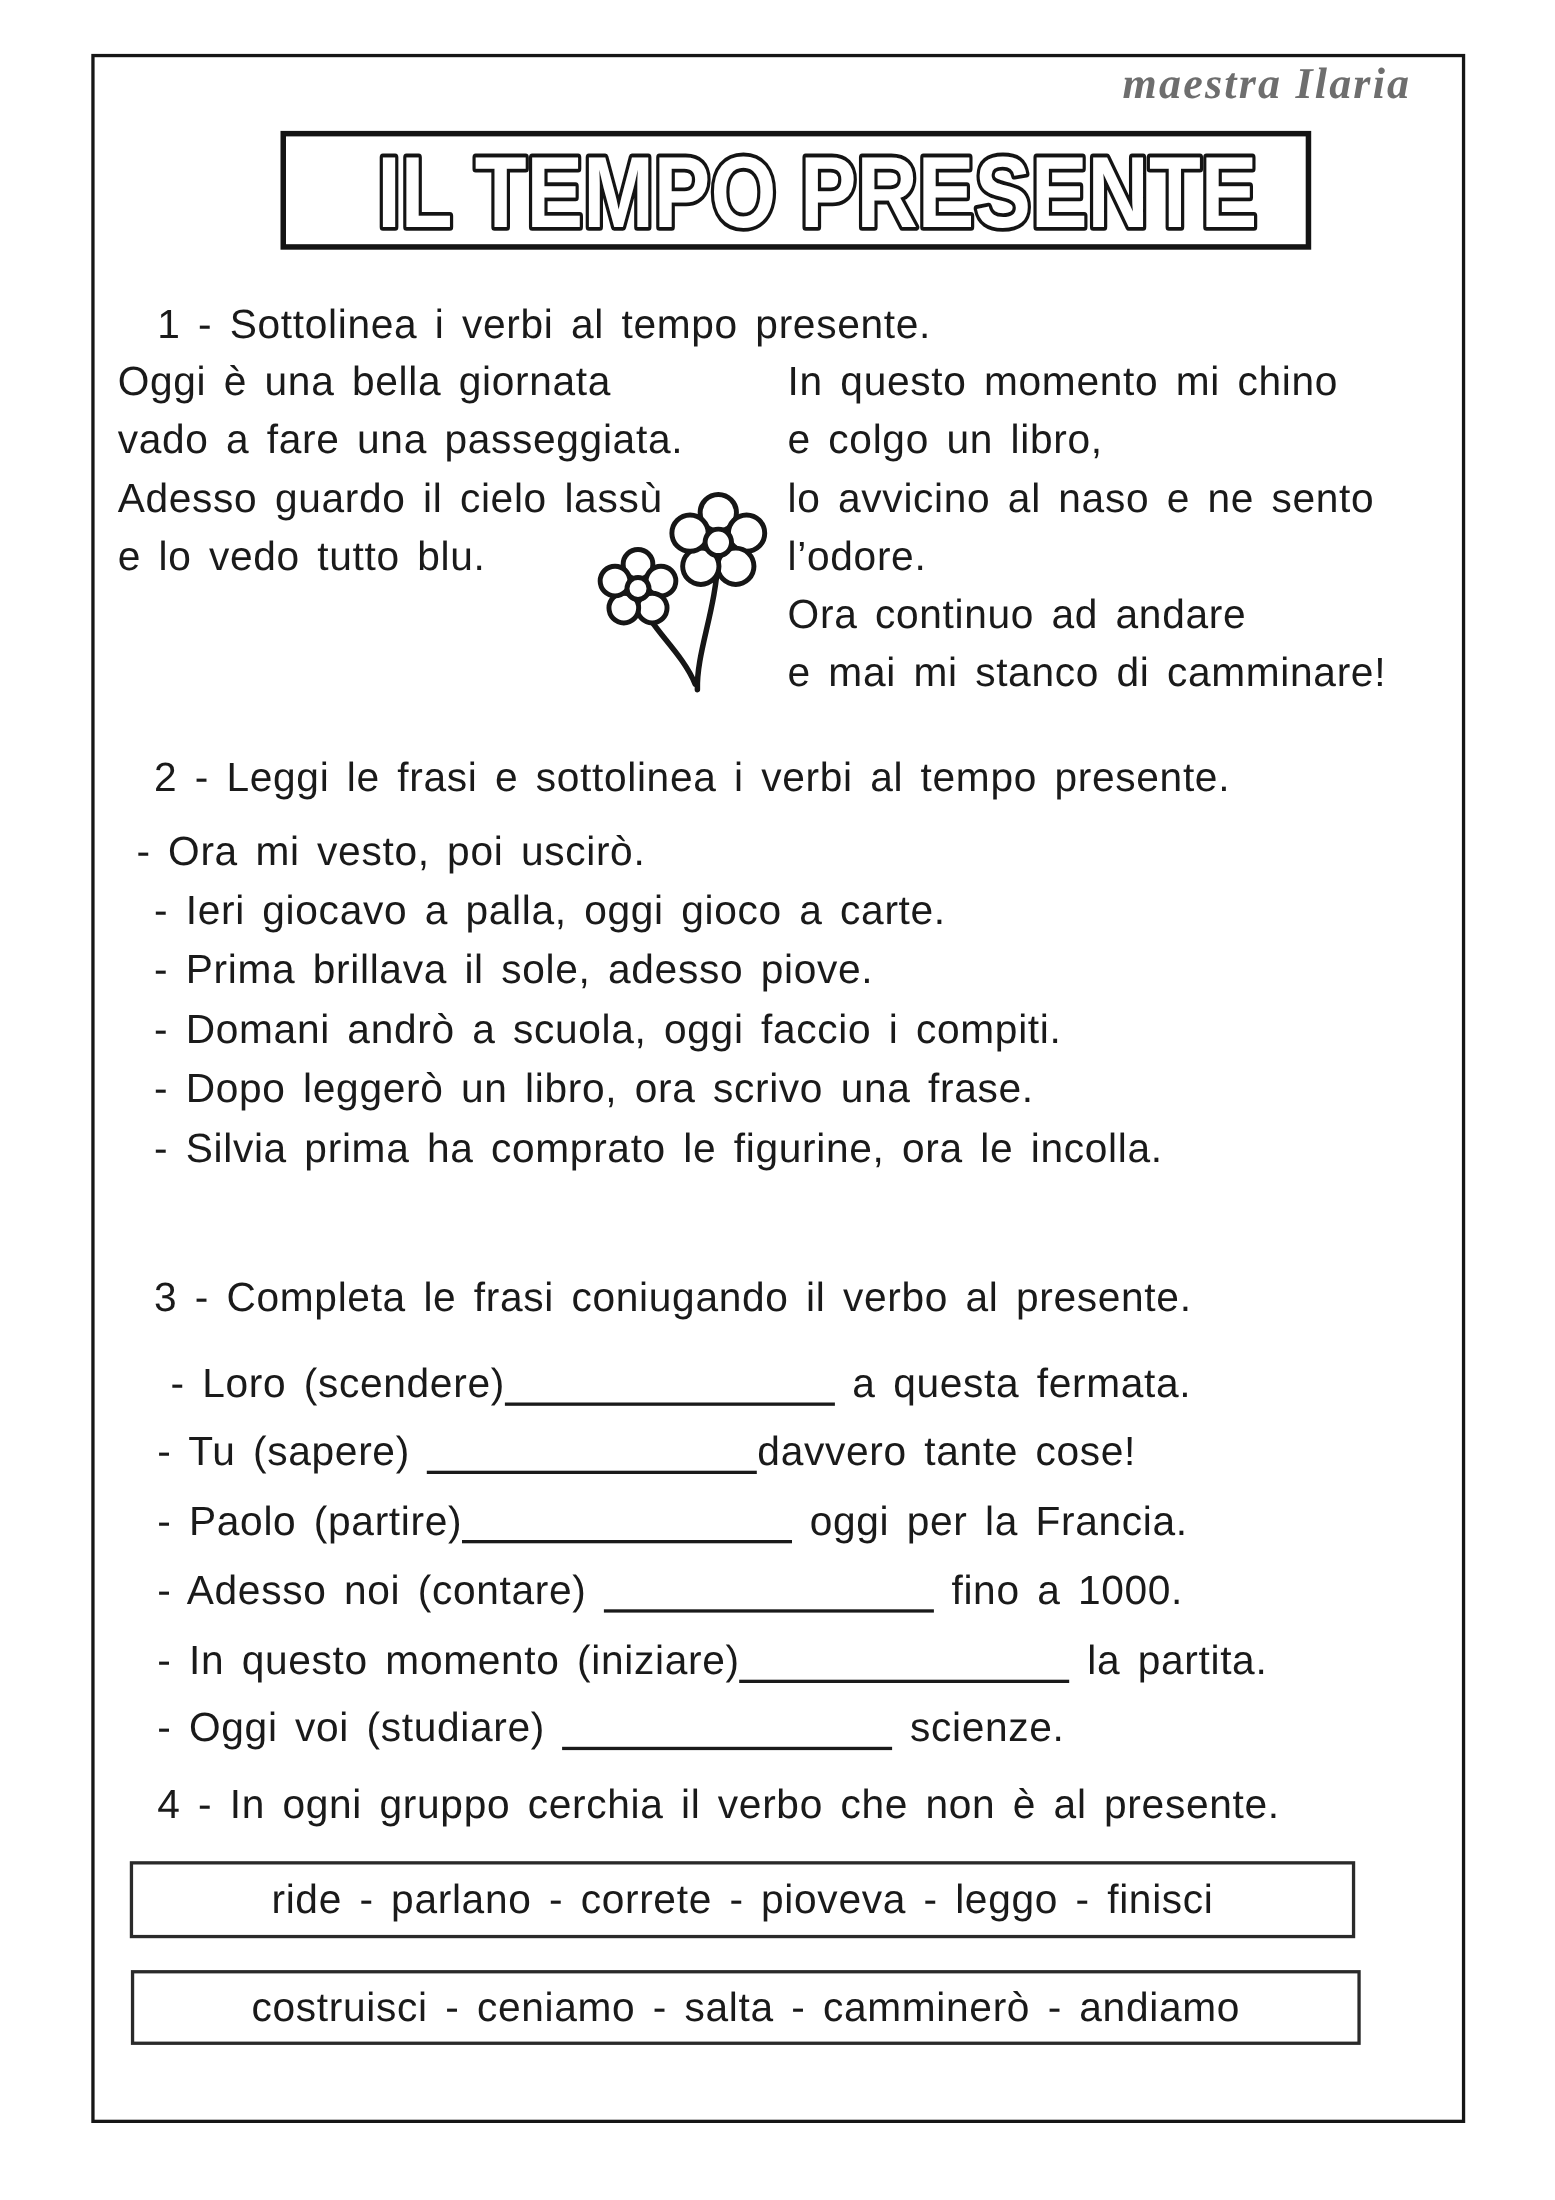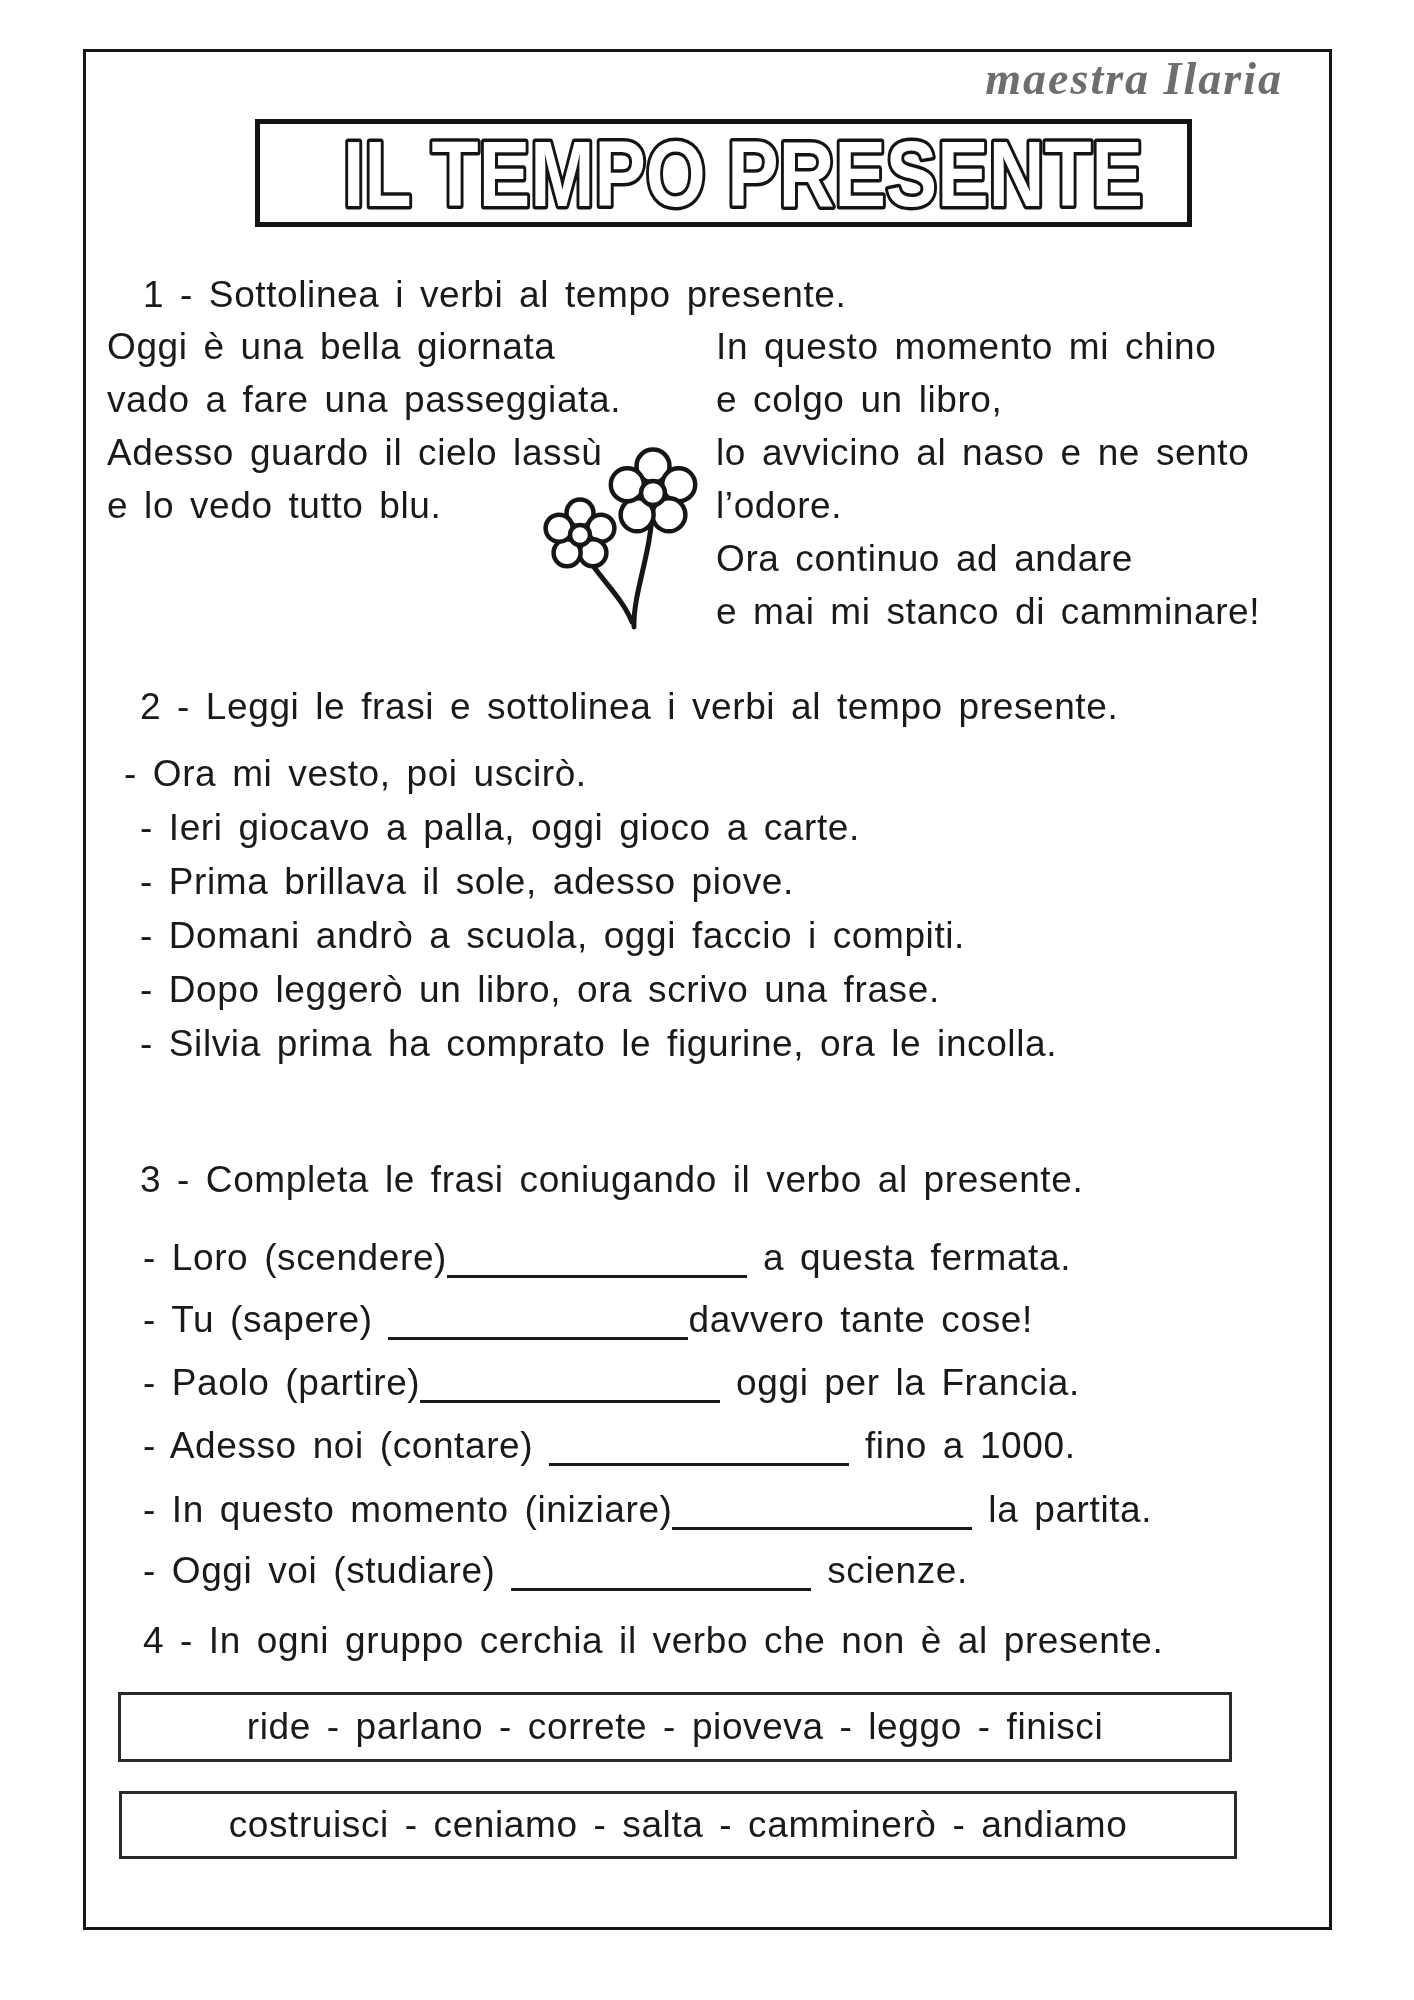--- a/index.html
+++ b/index.html
@@ -1,20 +1,20 @@
 <!DOCTYPE html>
 <html><head>
 <meta charset="utf-8">
 <style>
   html,body{margin:0;padding:0;background:#fff;}
   .page{position:relative;width:1414px;height:2000px;background:#ffffff;overflow:hidden;
         font-family:"Liberation Sans","DejaVu Sans",sans-serif;color:#1a1a1a;}
   .frame{position:absolute;left:83px;top:49px;width:1243px;height:1875px;border:3px solid #161616;}
   .signature{position:absolute;top:52px;right:131px;font-family:"Liberation Serif","DejaVu Serif",serif;
-             font-style:italic;font-weight:700;font-size:46px;color:#6e6e6e;letter-spacing:2px;}
+             font-style:italic;font-weight:700;font-size:40px;color:#6e6e6e;letter-spacing:2px;}
   .title-box{position:absolute;left:255px;top:119px;width:888px;height:98px;border:5px solid #141414;
              display:flex;align-items:center;justify-content:center;padding-left:39px;}
   .title-text{font-family:"Liberation Sans",sans-serif;font-weight:800;font-size:92px;
               fill:#ffffff;stroke:#141414;stroke-width:7px;paint-order:stroke;stroke-linejoin:round;}
   .bl{position:absolute;white-space:pre;font-size:37px;line-height:42px;letter-spacing:0.6px;word-spacing:5px;}
   .blank{display:inline-block;width:300px;height:30px;border-bottom:3px solid #1a1a1a;vertical-align:-8px;}
   .wordbox{position:absolute;border:3px solid #2a2a2a;display:flex;align-items:center;justify-content:center;
            font-size:37px;letter-spacing:0.6px;word-spacing:5px;white-space:pre;background:#fff;}
   svg text{font-family:"Liberation Sans",sans-serif;}
 </style>
@@ -69,21 +69,21 @@
   <div class="bl" style="left:140px;top:686px">2 - Leggi le frasi e sottolinea i verbi al tempo presente.</div>
   <div class="bl" style="left:124px;top:753px">- Ora mi vesto, poi uscirò.</div>
   <div class="bl" style="left:140px;top:807px">- Ieri giocavo a palla, oggi gioco a carte.</div>
   <div class="bl" style="left:140px;top:861px">- Prima brillava il sole, adesso piove.</div>
   <div class="bl" style="left:140px;top:915px">- Domani andrò a scuola, oggi faccio i compiti.</div>
   <div class="bl" style="left:140px;top:969px">- Dopo leggerò un libro, ora scrivo una frase.</div>
   <div class="bl" style="left:140px;top:1023px">- Silvia prima ha comprato le figurine, ora le incolla.</div>
 
   <div class="bl" style="left:140px;top:1159px">3 - Completa le frasi coniugando il verbo al presente.</div>
 
-  <div class="bl" style="left:143px;top:1237px"><span>- Loro (scendere)</span><span class="blank"></span><span> a questa fermata.</span></div>
+  <div class="bl" style="left:155px;top:1237px"><span>- Loro (scendere)</span><span class="blank"></span><span> a questa fermata.</span></div>
   <div class="bl" style="left:143px;top:1299px"><span>- Tu (sapere) </span><span class="blank"></span><span>davvero tante cose!</span></div>
   <div class="bl" style="left:143px;top:1362px"><span>- Paolo (partire)</span><span class="blank"></span><span> oggi per la Francia.</span></div>
   <div class="bl" style="left:143px;top:1425px"><span>- Adesso noi (contare) </span><span class="blank"></span><span> fino a 1000.</span></div>
   <div class="bl" style="left:143px;top:1489px"><span>- In questo momento (iniziare)</span><span class="blank"></span><span> la partita.</span></div>
   <div class="bl" style="left:143px;top:1550px"><span>- Oggi voi (studiare) </span><span class="blank"></span><span> scienze.</span></div>
 
   <div class="bl" style="left:143px;top:1620px">4 - In ogni gruppo cerchia il verbo che non è al presente.</div>
 
   <div class="wordbox" style="left:118px;top:1692px;width:1108px;height:64px">
     <span>ride - parlano - correte - pioveva - leggo - finisci</span>

